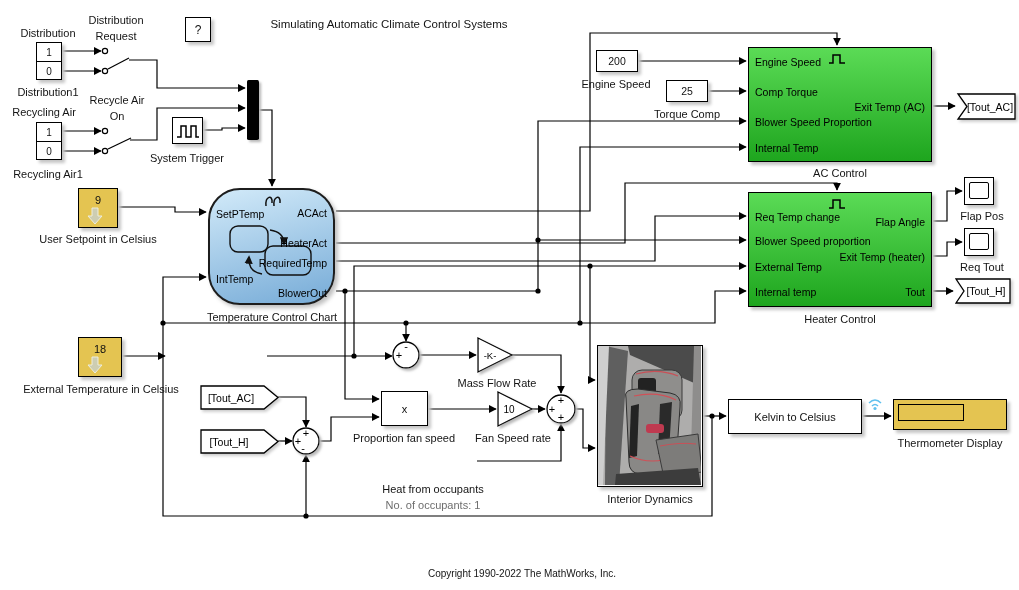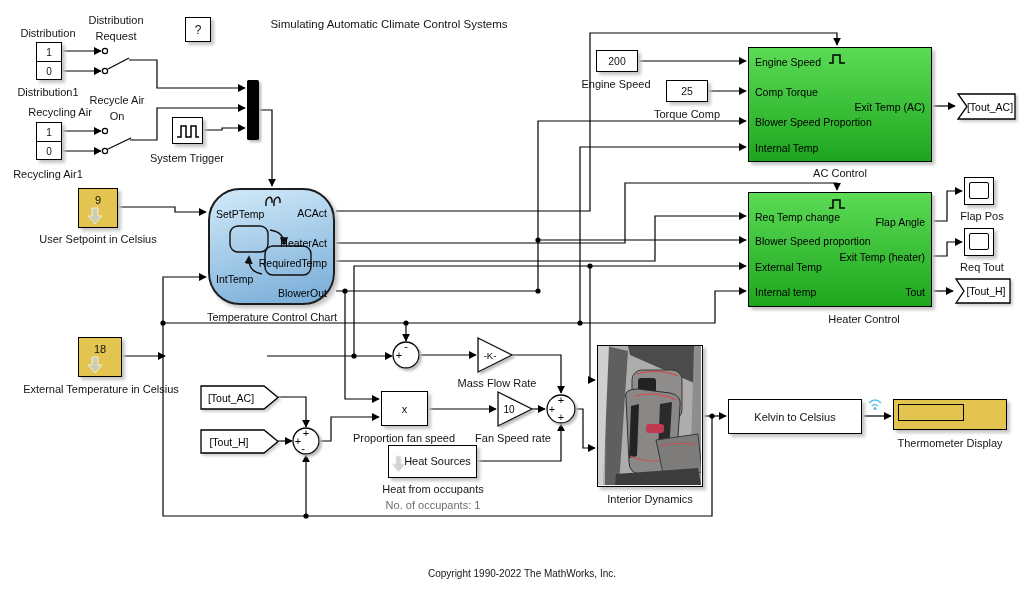--- a/index.html
+++ b/index.html
@@ -145,31 +145,31 @@
       <text x="509" y="413" font-size="10" text-anchor="middle">10</text>
     </g>
   </svg>
 
   <div class="lbl" style="left:389px;top:16px;font-size:11.5px;">Simulating Automatic Climate Control Systems</div>
   <div class="lbl" style="left:522px;top:566px;font-size:10px;">Copyright 1990-2022 The MathWorks, Inc.</div>
 
   <div class="lbl" style="left:48px;top:25px;">Distribution</div>
   <div class="lbl wrap" style="left:116px;top:12px;width:80px;">Distribution Request</div>
   <div class="lbl" style="left:48px;top:84px;">Distribution1</div>
-  <div class="lbl" style="left:44px;top:104px;margin-left:16px;">Recycling Air</div>
+  <div class="lbl" style="left:44px;top:104px;">Recycling Air</div>
   <div class="lbl wrap" style="left:117px;top:92px;width:60px;">Recycle Air On</div>
   <div class="lbl" style="left:48px;top:166px;">Recycling Air1</div>
   <div class="lbl" style="left:187px;top:150px;">System Trigger</div>
   <div class="lbl" style="left:98px;top:231px;">User Setpoint in Celsius</div>
   <div class="lbl" style="left:101px;top:381px;">External Temperature in Celsius</div>
   <div class="lbl" style="left:272px;top:309px;">Temperature Control Chart</div>
   <div class="lbl" style="left:616px;top:76px;">Engine Speed</div>
   <div class="lbl" style="left:687px;top:106px;">Torque Comp</div>
   <div class="lbl" style="left:840px;top:165px;">AC Control</div>
-  <div class="lbl" style="left:840px;top:311px;margin-left:24px;">Heater Control</div>
+  <div class="lbl" style="left:840px;top:311px;">Heater Control</div>
   <div class="lbl" style="left:982px;top:208px;">Flap Pos</div>
   <div class="lbl" style="left:982px;top:259px;">Req Tout</div>
   <div class="lbl" style="left:497px;top:375px;">Mass Flow Rate</div>
   <div class="lbl" style="left:404px;top:430px;">Proportion fan speed</div>
   <div class="lbl" style="left:513px;top:430px;">Fan Speed rate</div>
   <div class="lbl" style="left:433px;top:481px;">Heat from occupants</div>
   <div class="lbl gray" style="left:433px;top:497px;">No. of occupants: 1</div>
   <div class="lbl" style="left:650px;top:491px;">Interior Dynamics</div>
   <div class="lbl" style="left:950px;top:435px;">Thermometer Display</div>
 
@@ -283,26 +283,20 @@
   <svg class="abs blktop" style="left:866px;top:396px;" width="18" height="16">
     <g stroke="var(--stream)" stroke-width="1.5" fill="none">
       <path d="M3,7 q6,-6 12,0"></path>
         <path d="M6,10 q3,-3 6,0"></path>
     </g>
     <circle cx="9" cy="12.5" r="1.6" fill="var(--stream)"></circle>
   </svg>
 
   <div class="blk center blktop" style="left:381px;top:391px;width:47px;height:35px;font-size:11px;">x</div>
 
-  <div class="blk blktop" style="left:388px;top:445px;width:89px;height:33px;">
-    <svg class="abs" style="left:3px;top:9px;" width="14" height="18">
-      <path d="M4,1 h5 v8 h4 l-6.5,8 -6.5,-8 h4 z" fill="#d2d2d2" stroke="#ececec" stroke-width="1"></path>
-    </svg>
-    <div style="position:absolute;left:10px;right:0;top:9px;text-align:center;font-size:11px;">Heat Sources</div>
-  </div>
 
   <div class="blk blktop" style="left:597px;top:345px;width:106px;height:142px;padding:0;">
     <svg width="103" height="139" viewBox="0 0 103 139">
       <rect x="0" y="0" width="103" height="139" fill="#aeadac"></rect>
       <path d="M30,0 H103 V40 L32,9 z" fill="#4b4b4b"></path>
       <path d="M96,0 H103 V139 H92 z" fill="#8e8d8c"></path>
       <path d="M8,0 L30,5 L21,139 L7,139 z" fill="#5f5f5f"></path>
       <path d="M0,0 L11,0 L5,139 L0,139 z" fill="#cfcfcf"></path>
       <rect x="34" y="24" width="50" height="50" rx="10" fill="#8f8e8c" stroke="#3a3a3a" stroke-width="1"></rect>
       <rect x="40" y="32" width="18" height="15" rx="3" fill="#222"></rect>

